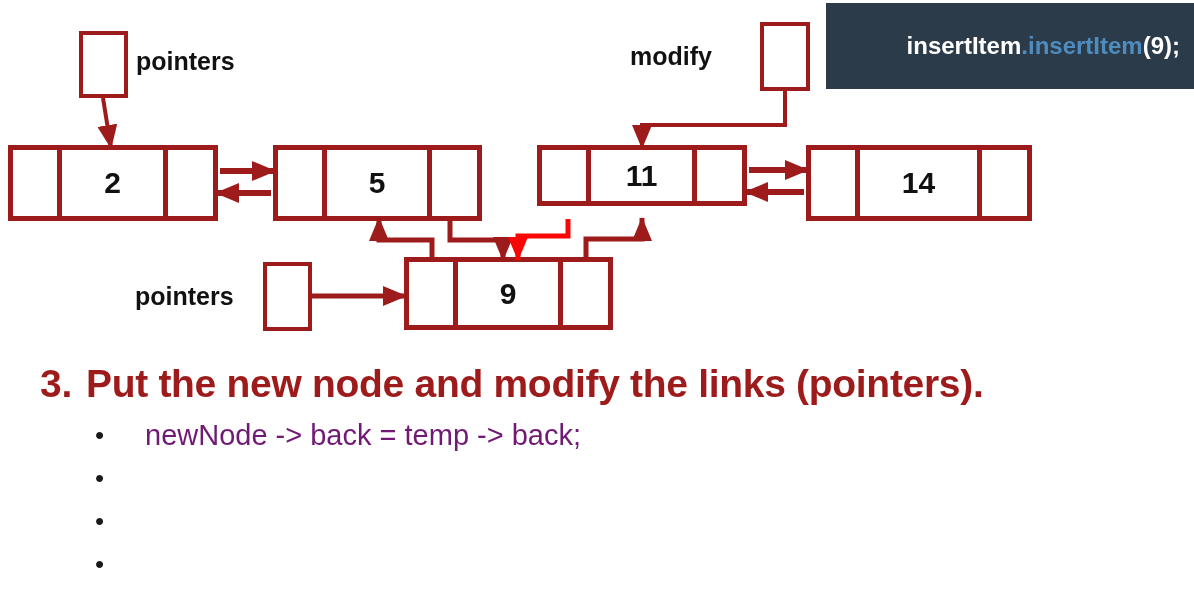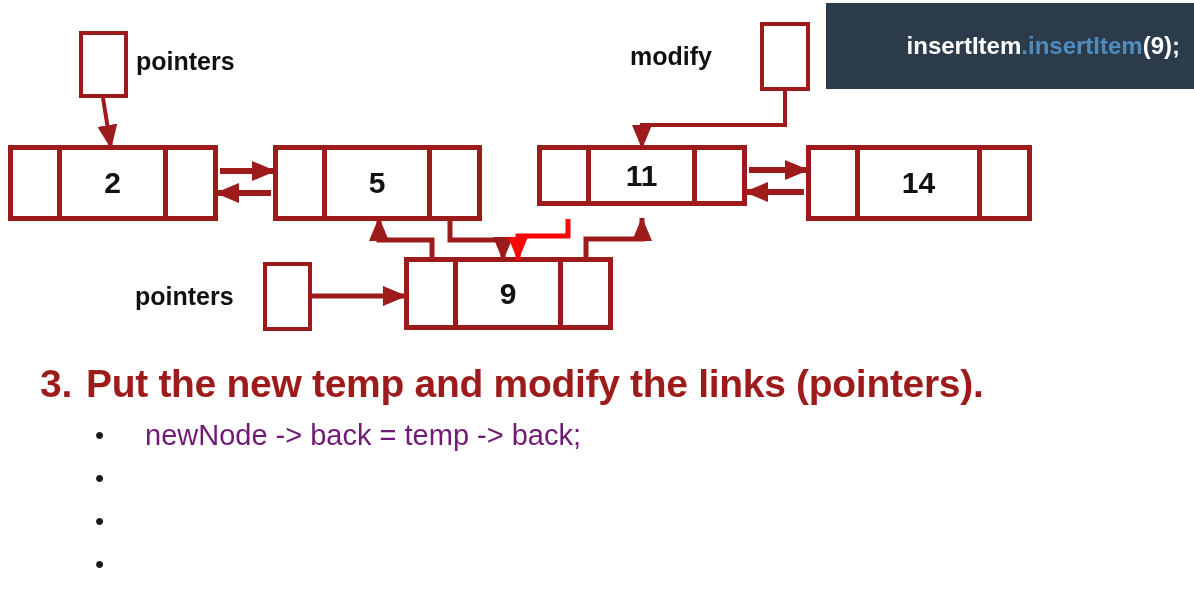--- a/index.html
+++ b/index.html
@@ -121,21 +121,21 @@
     <polyline points="804,192 745,192" fill="none" stroke="#9E1B1B" stroke-width="6" marker-end="url(#mDark)"></polyline>
 
     <polyline points="432,259 432,240 379,240 379,218" fill="none" stroke="#9E1B1B" stroke-width="5" marker-end="url(#mDark)"></polyline>
     <polyline points="450,219 450,240 503,240 503,260" fill="none" stroke="#9E1B1B" stroke-width="5" marker-end="url(#mDark)"></polyline>
     <polyline points="568,219 568,236 518,236 518,260" fill="none" stroke="#F90606" stroke-width="5" marker-end="url(#mRed)"></polyline>
     <polyline points="586,259 586,239 642,239 642,218" fill="none" stroke="#9E1B1B" stroke-width="5" marker-end="url(#mDark)"></polyline>
   </svg>
 
   <div class="title">
     <span class="num">3.</span>
-    <span>Put the new temp and modify the links (pointers).</span>
+    <span>Put the new node and modify the links (pointers).</span>
   </div>
 
   <div class="bullets">
     <div class="bullet-row">
       <span class="bullet-dot">•</span>
       <span class="bullet-text">newNode -&gt; back = temp -&gt; back;</span>
     </div>
     <div class="bullet-row">
       <span class="bullet-dot">•</span>
     </div>

